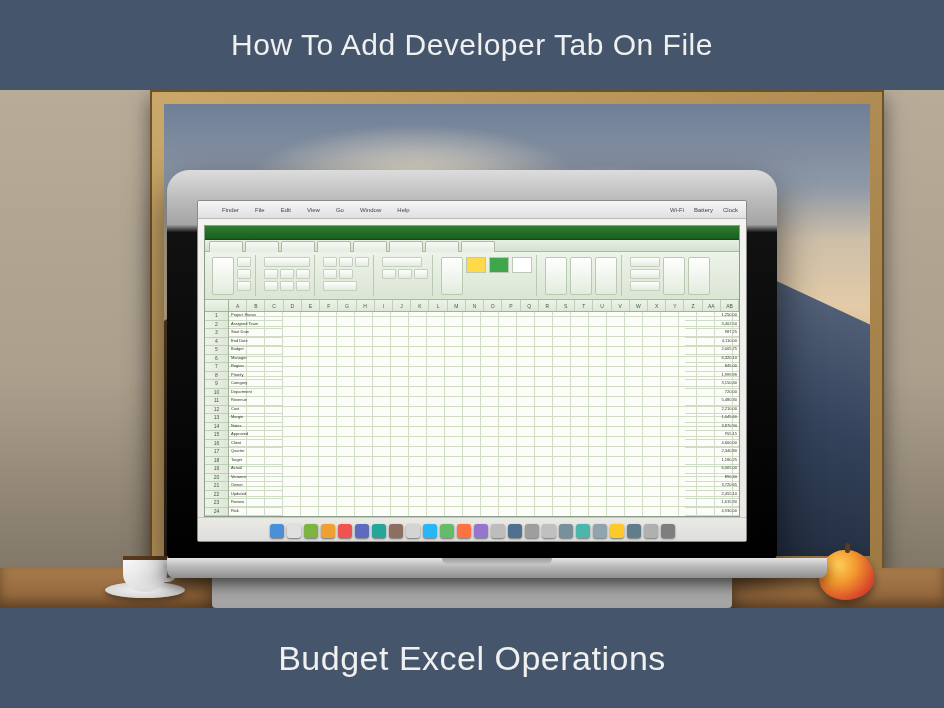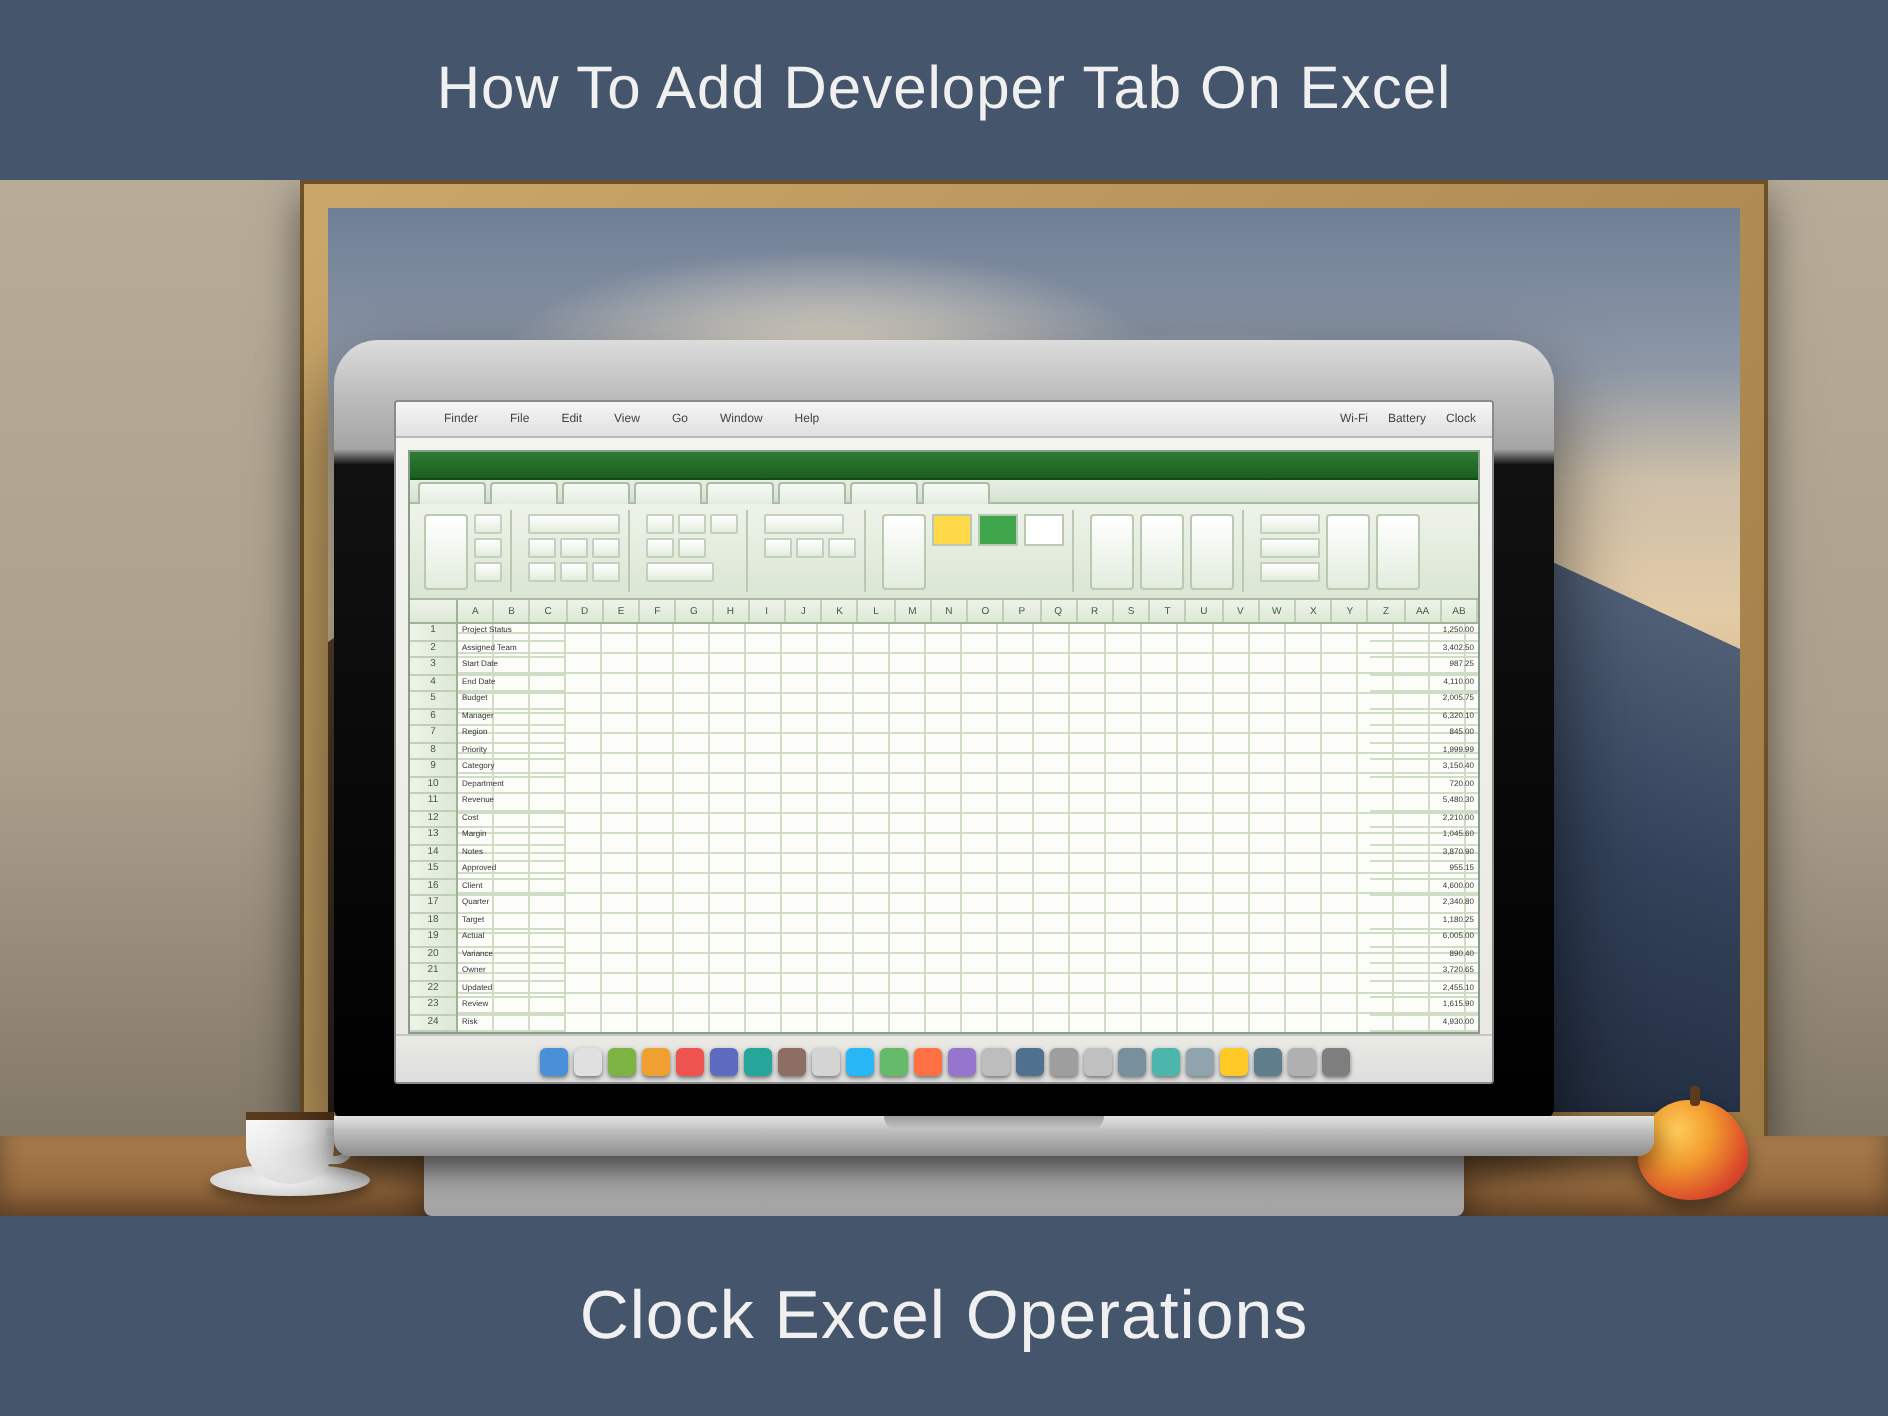--- a/index.html
+++ b/index.html
@@ -408,21 +408,21 @@
     height: 60px;
     background: radial-gradient(ellipse at center, rgba(0,0,0,0.55) 0%, rgba(0,0,0,0) 70%);
     border-radius: 50%;
   }
 
 </style>
 </head>
 <body>
 
 <div class="banner-top">
-  <span>How To Add Developer Tab On Excel</span>
+  <span>How To Add Developer Tab On File</span>
 </div>
 
 <div class="scene">
   <div class="wall"></div>
 
   <div class="frame">
     <div class="painting">
       <div class="cloud c1"></div>
       <div class="cloud c2"></div>
       <div class="cloud c3"></div>
@@ -694,14 +694,14 @@
       </div>
     </div>
     <div class="base">
       <div class="notch"></div>
     </div>
     <div class="deck"></div>
   </div>
 </div>
 
 <div class="banner-bottom">
-  <span>Clock Excel Operations</span>
+  <span>Budget Excel Operations</span>
 </div>
 
 </body></html>

